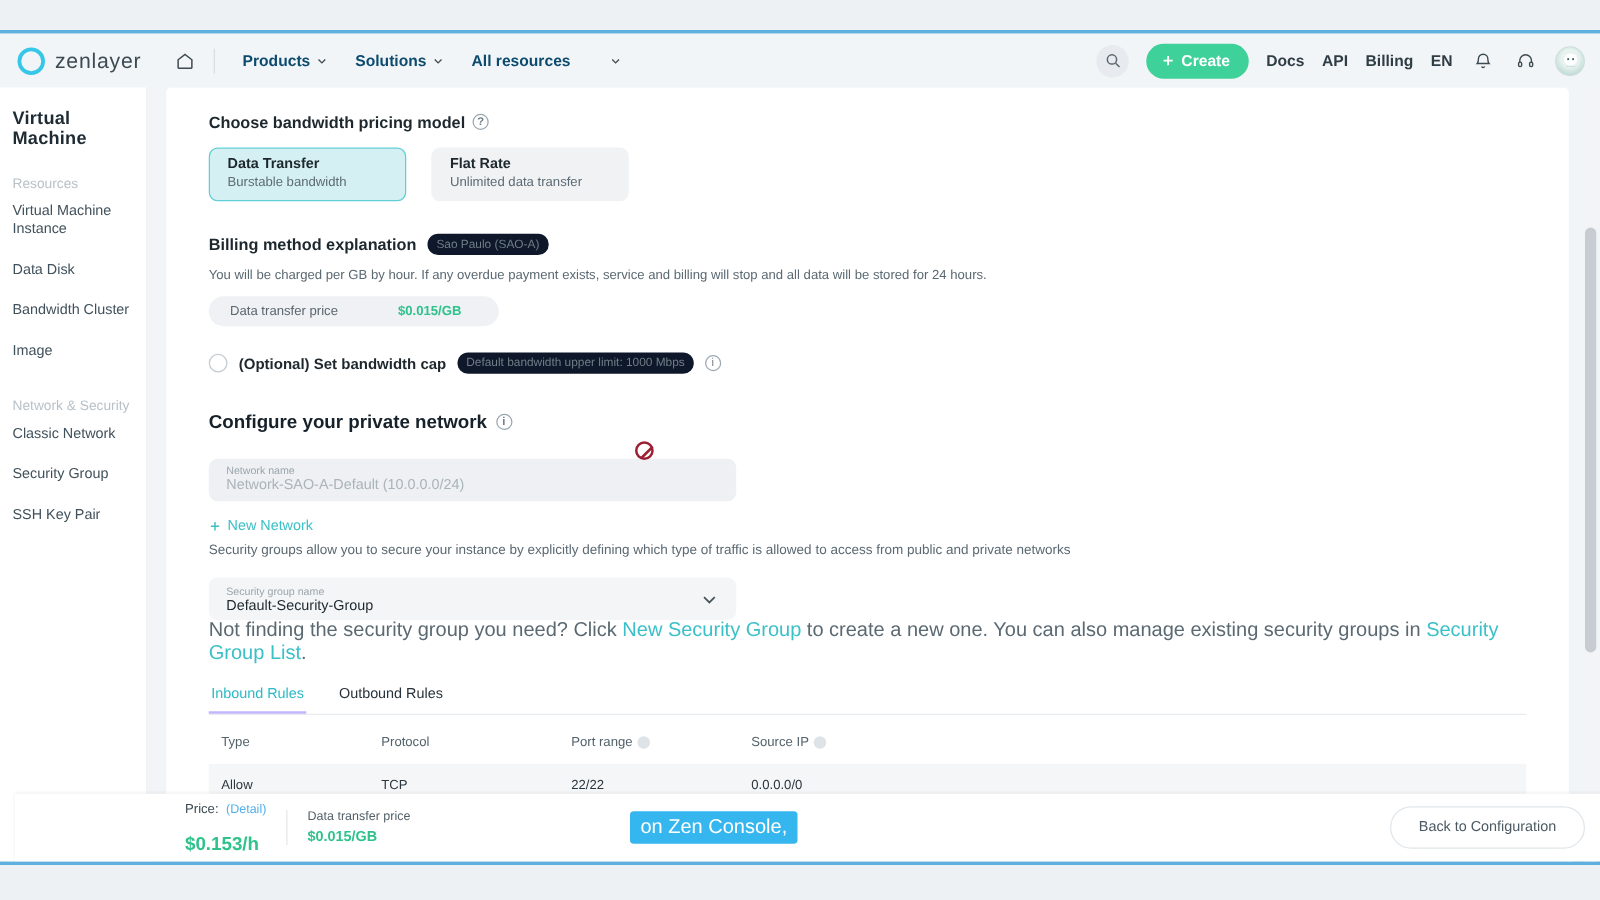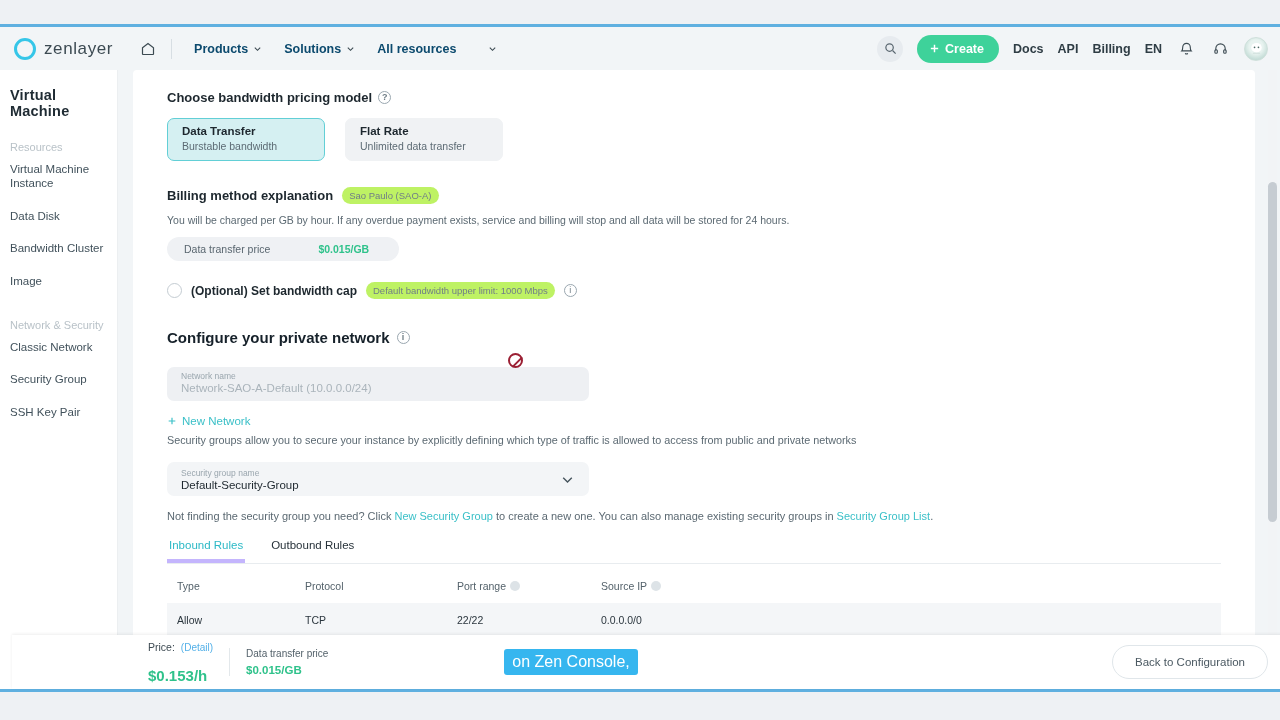--- a/index.html
+++ b/index.html
@@ -107,21 +107,21 @@
     width: 158px; height: 43px; border-radius: 7px;
     padding: 6px 14px; cursor: pointer;
   }
   .model-card.sel { background: #d5f0f2; border: 1px solid #62cfd6; }
   .model-card.un { background: #f0f2f4; border: 1px solid #f0f2f4; }
   .model-t { font-size: 11.5px; font-weight: bold; color: #1d272e; }
   .model-s { font-size: 10.5px; color: #5d6b74; margin-top: 3px; }
 
   .billing-row { display: flex; align-items: center; gap: 9px; margin-top: 26px; }
   .pill {
-    background: #bef264; color: #707e87; border-radius: 9px;
+    background: #0f172a; color: #707e87; border-radius: 9px;
     font-size: 9.5px; padding: 3px 7px; white-space: nowrap;
   }
   .note { font-size: 10.5px; color: #5b6972; margin-top: 10px; }
 
   .price-box {
     margin-top: 11px; width: 232px; height: 24px; border-radius: 12px;
     background: #eff1f4; display: flex; align-items: center; padding: 0 17px;
   }
   .price-lbl { font-size: 10.5px; color: #59666f; }
   .price-val { font-size: 10.5px; font-weight: bold; color: #2fc28b; margin-left: 48px; }
@@ -141,26 +141,26 @@
 
   .desc { font-size: 10.8px; color: #5b6972; margin-top: 7px; }
 
   .sg-field {
     margin-top: 16px; width: 422px; height: 34px;
     background: #f3f5f7; border-radius: 7px; padding: 4px 14px;
     display: flex; align-items: center; cursor: pointer;
   }
   .sg-val { font-size: 11.5px; color: #1d272e; margin-top: 1px; }
 
-  .helper { font-size: 11px; color: #5b6972; margin-top: 14px; }
+  .helper { font-size: 16px; color: #5b6972; }
   .lnk { color: #3bc0c8; cursor: pointer; }
 
   .tabs { display: flex; gap: 24px; margin-top: 17px; border-bottom: 1px solid #e8ecef; }
   .tab { font-size: 11.5px; padding: 0 2px 8px; color: #27323a; cursor: pointer; }
-  .tab.active { color: #2cb9c6; border-bottom: 4px solid #c4b5fd; font-weight: normal; }
+  .tab.active { color: #2cb9c6; border-bottom: 2px solid #c4b5fd; font-weight: normal; }
 
   .thead { display: flex; margin-top: 16px; padding: 0 10px; }
   .thead > div { font-size: 10.5px; color: #54626b; display: flex; align-items: center; gap: 4px; }
   .tiny-i { width: 10px; height: 10px; border-radius: 50%; background: #dde3e7; display:inline-block; }
   .trow { display: flex; margin-top: 11px; padding: 11px 10px; background: #f4f6f8; }
   .trow > div { font-size: 10.5px; color: #2b363e; }
   .c1 { width: 128px; } .c2 { width: 152px; } .c3 { width: 144px; } .c4 { width: 200px; }
 
   
   .noentry {

